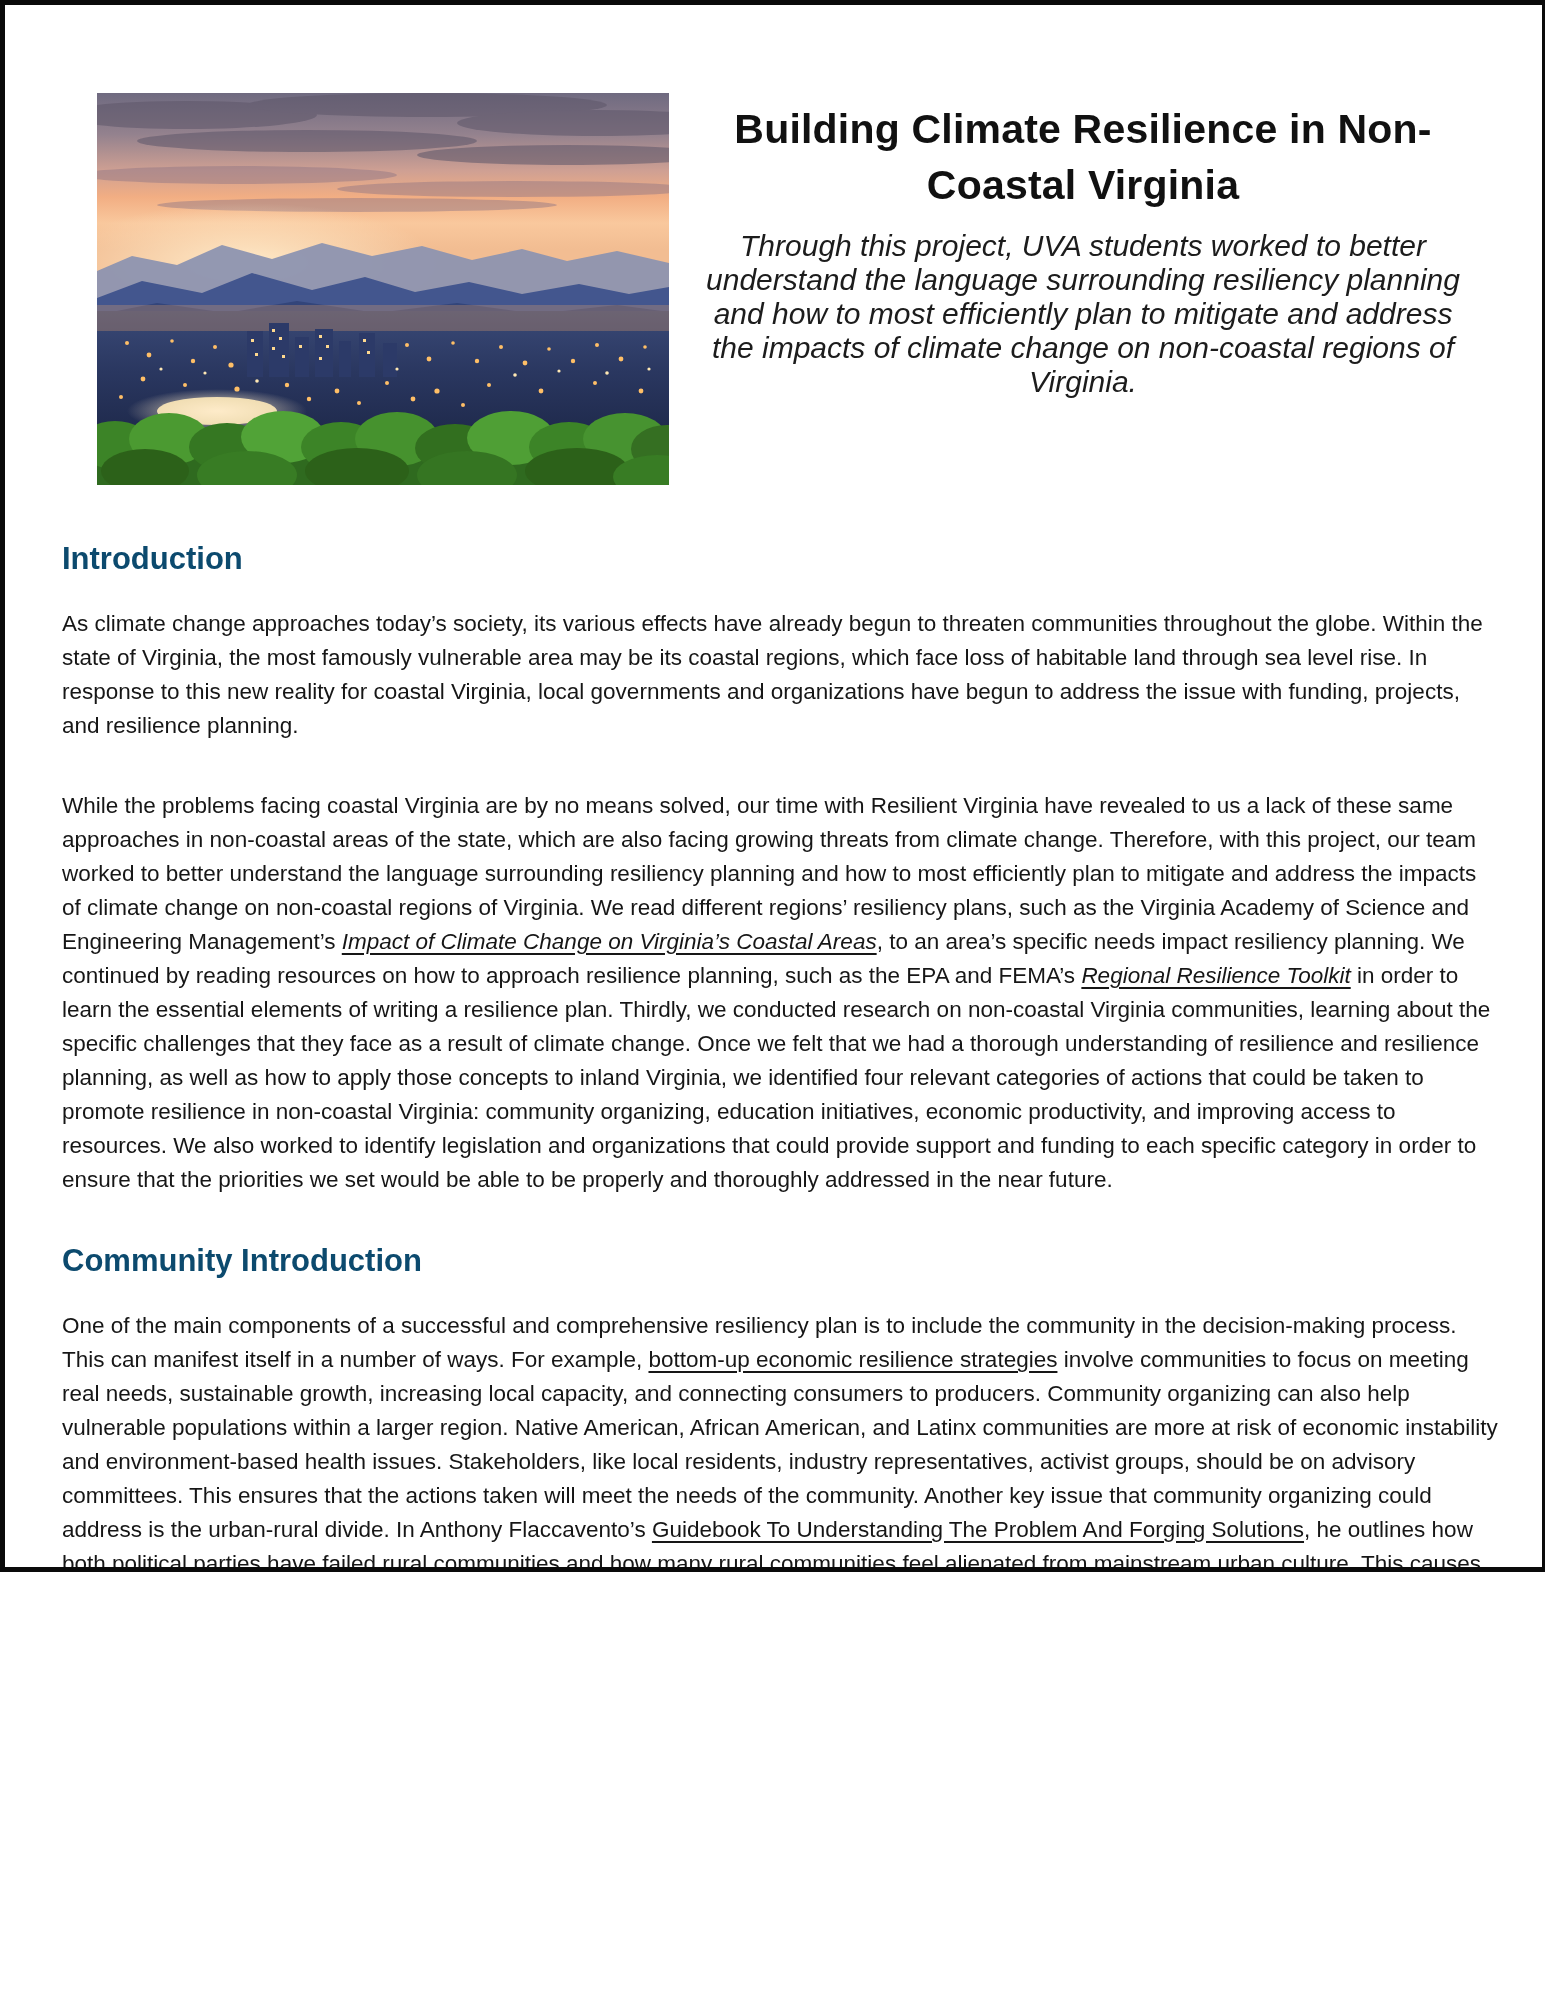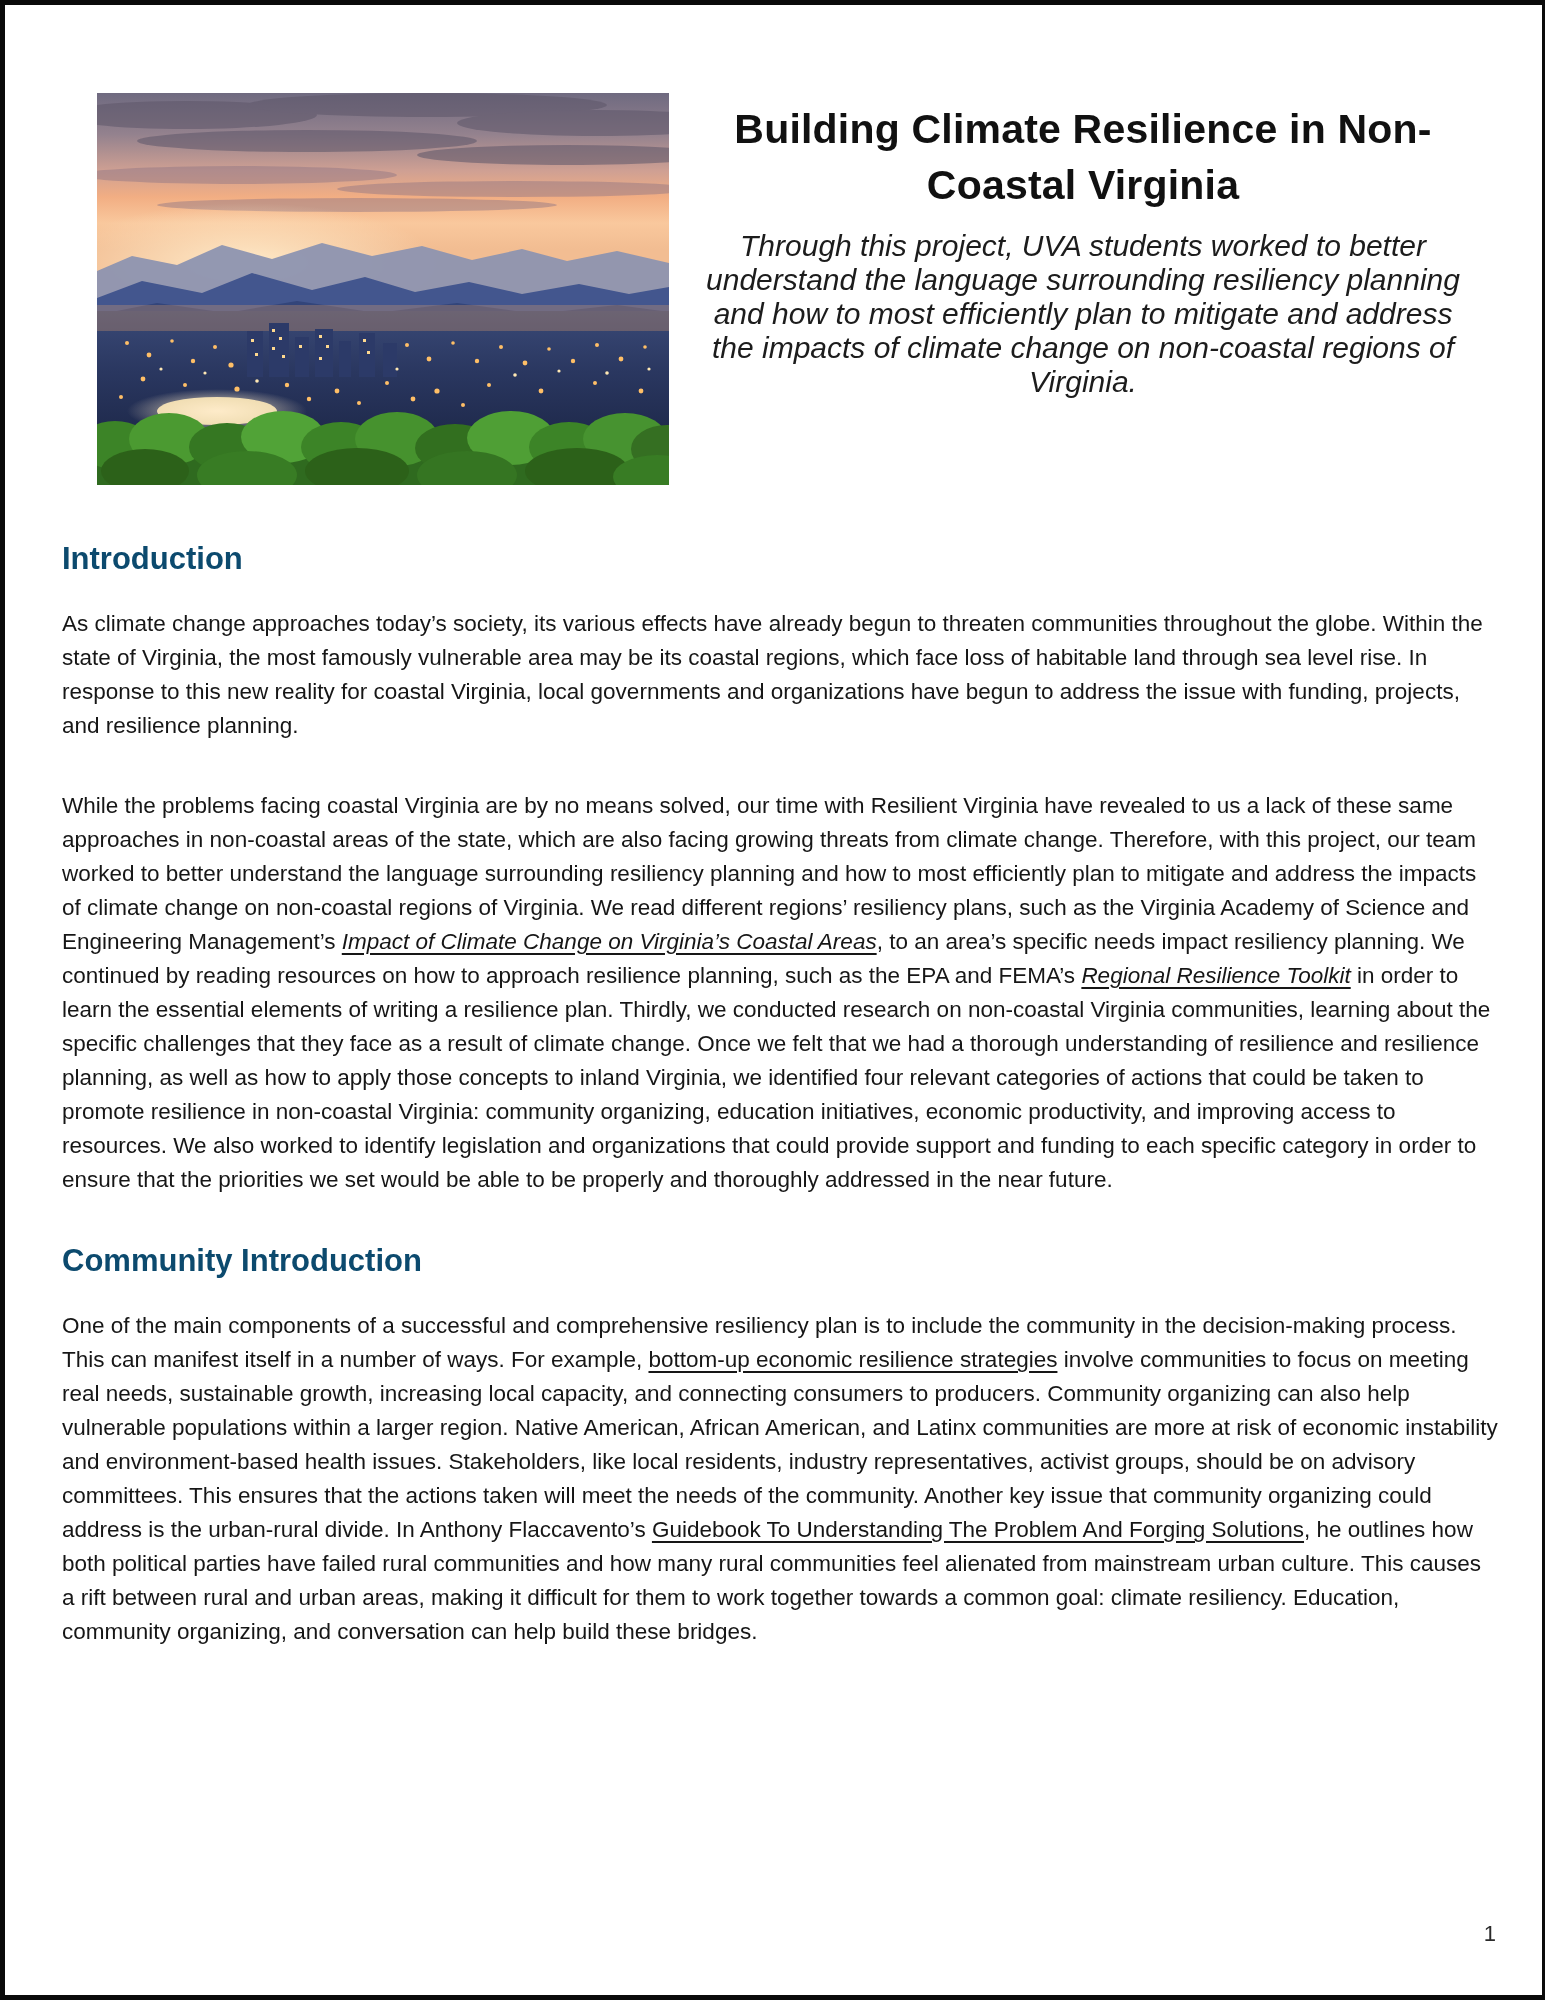--- a/index.html
+++ b/index.html
@@ -1,18 +1,18 @@
 <!DOCTYPE html>
 <html><head>
 <meta charset="utf-8">
 <style>
   html,body{margin:0;padding:0;background:#ffffff;}
   .page{
     position:relative;
-    width:1545px;height:2000px;
+    width:1545px;height:1572px;
     box-sizing:border-box;
     background:#ffffff;
     border:5px solid #0a0a0a;
     border-right-width:3px;
     font-family:"Liberation Sans", sans-serif;
     color:#1a1a1a;
     overflow:hidden;
   }
   .hero-photo{
     position:absolute;left:92px;top:88px;width:572px;height:392px;

